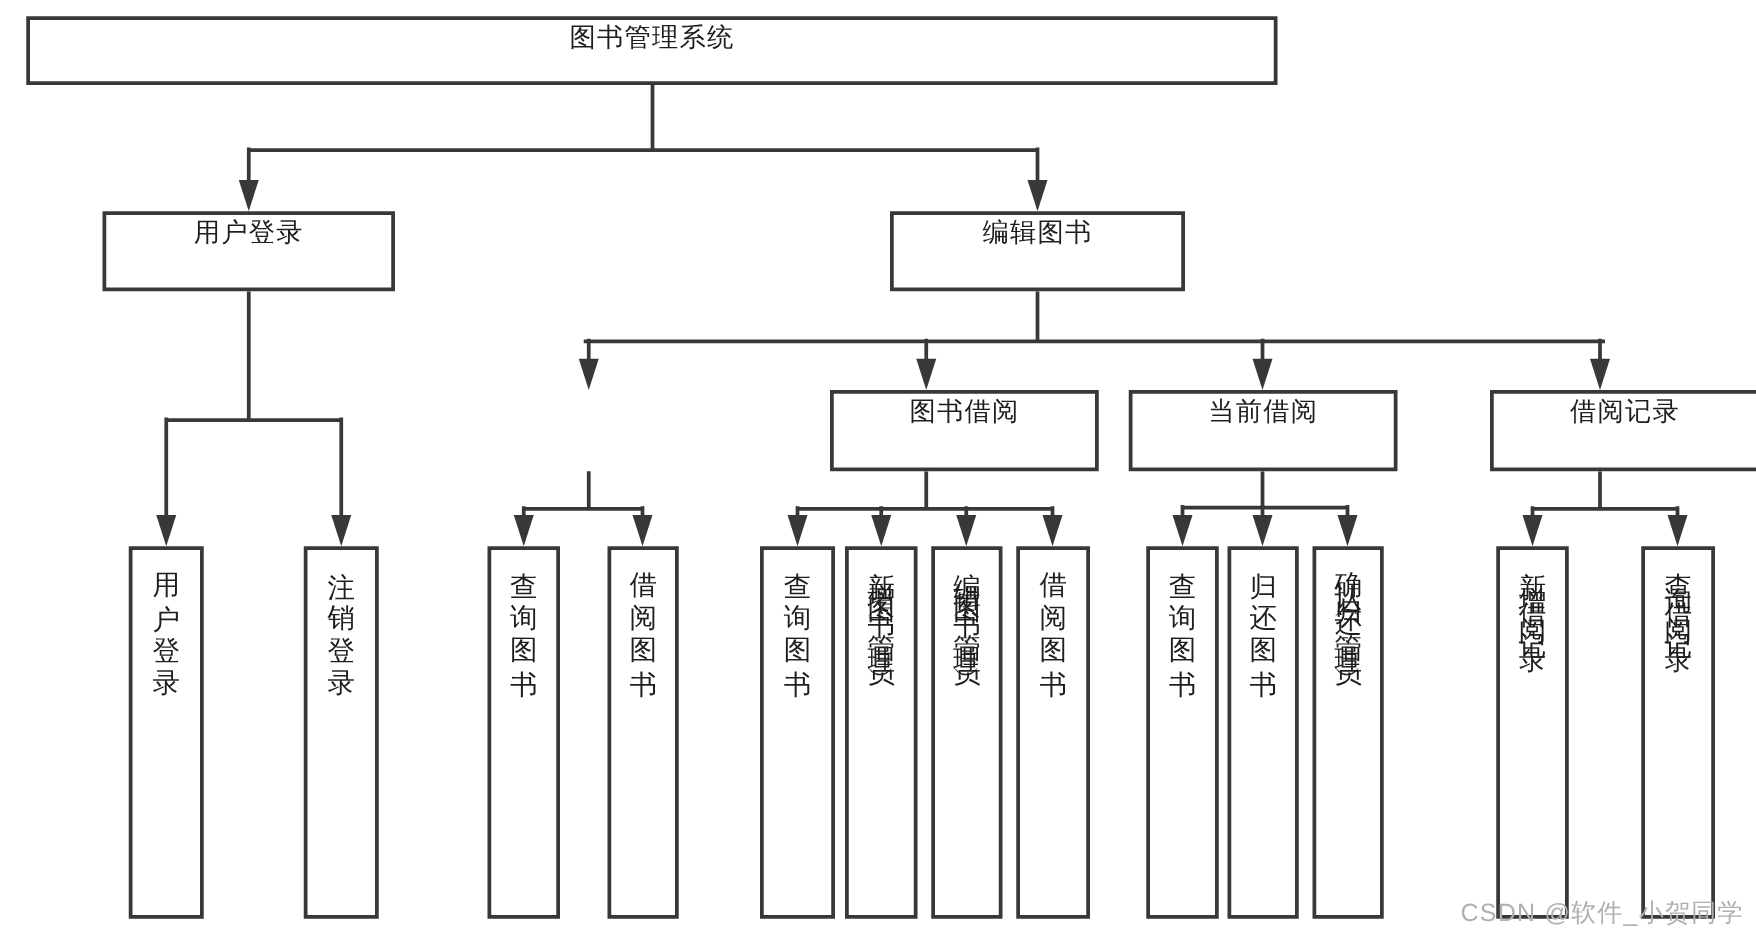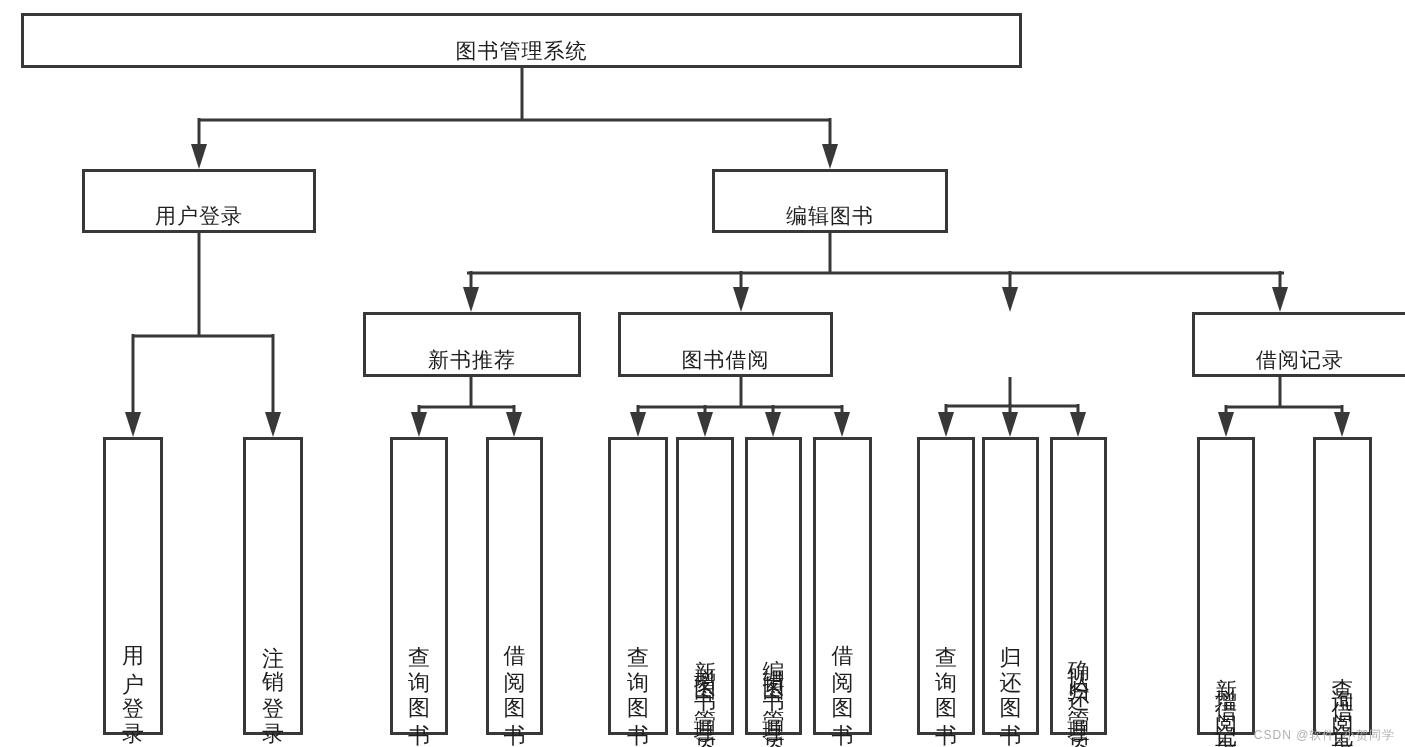--- a/index.html
+++ b/index.html
@@ -15,40 +15,40 @@
     position: absolute;
     left: 0; top: 0;
     width: 1405px; height: 747px;
   }
   .box {
     position: absolute;
     box-sizing: border-box;
     border: 3px solid #383838;
     background: #ffffff;
     display: flex;
-    align-items: flex-end;
+    align-items: flex-start;
     justify-content: center;
     color: #1e1e1e;
   }
   .box.h { font-size: 21px; letter-spacing: 1px; }
   .box.v span {
     writing-mode: vertical-rl;
     text-orientation: mixed;
     font-size: 22px;
     line-height: 1;
     white-space: nowrap;
   }
   .box.v.ls-wide  span { letter-spacing: 26px; }
   .box.v.ls-mid   span { letter-spacing: 12px; }
   .box.v.ls-tight span { letter-spacing: 10px; }
   .watermark {
     position: absolute;
     right: 10px;
     bottom: 3px;
-    font-size: 12px;
+    font-size: 20px;
     color: #b0b0b0;
     letter-spacing: 1px;
   }
 </style>
 </head>
 <body>
 
 <div class="canvas">
 
   <svg class="connectors" width="1405" height="747" viewBox="0 0 1405 747" xmlns="http://www.w3.org/2000/svg">
@@ -121,25 +121,25 @@
     <span>图书管理系统</span>
   </div>
 
   <div class="box h" style="left:82px;top:169px;width:234px;height:64px">
     <span>用户登录</span>
   </div>
   <div class="box h" style="left:712px;top:169px;width:236px;height:64px">
     <span>编辑图书</span>
   </div>
 
-  <div class="box h" style="left:363px;top:312px;width:218px;height:65px">
-    <span>新书推荐</span>
+  <div class="box h" style="left:664px;top:312px;width:215px;height:65px">
+    <span>图书借阅</span>
   </div>
-  <div class="box h" style="left:618px;top:312px;width:215px;height:65px">
-    <span>图书借阅</span>
+  <div class="box h" style="left:903px;top:312px;width:215px;height:65px">
+    <span>当前借阅</span>
   </div>
   <div class="box h" style="left:1192px;top:312px;width:216px;height:65px">
     <span>借阅记录</span>
   </div>
 
   <div class="box v ls-wide" style="left:103px;top:437px;width:60px;height:298px">
     <span>用户登录</span>
   </div>
   <div class="box v ls-wide" style="left:243px;top:437px;width:60px;height:298px">
     <span>注销登录</span>

